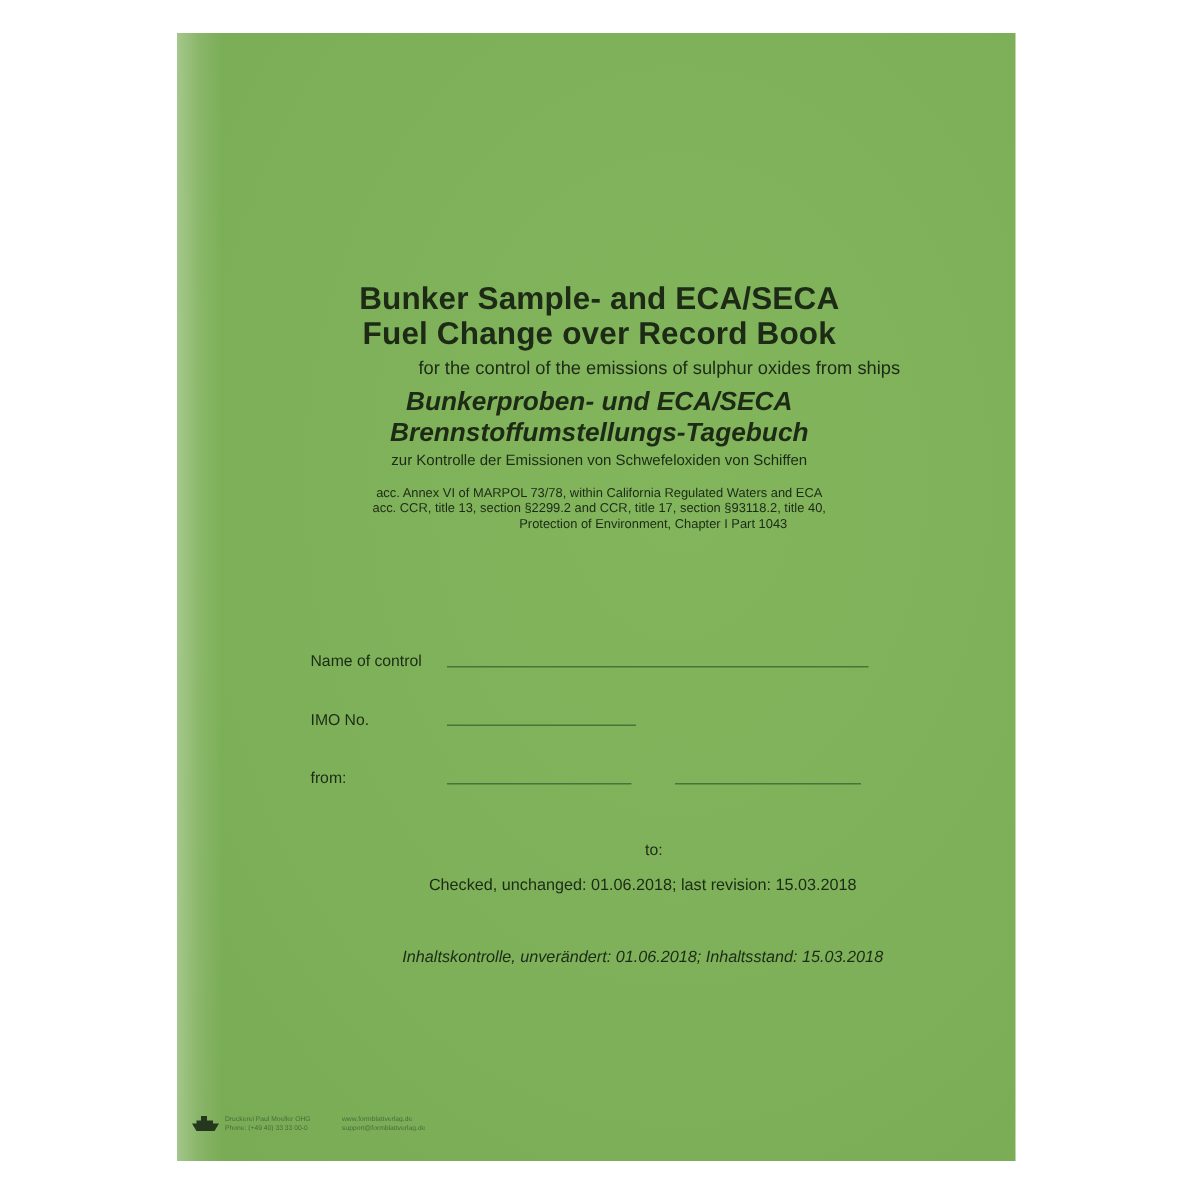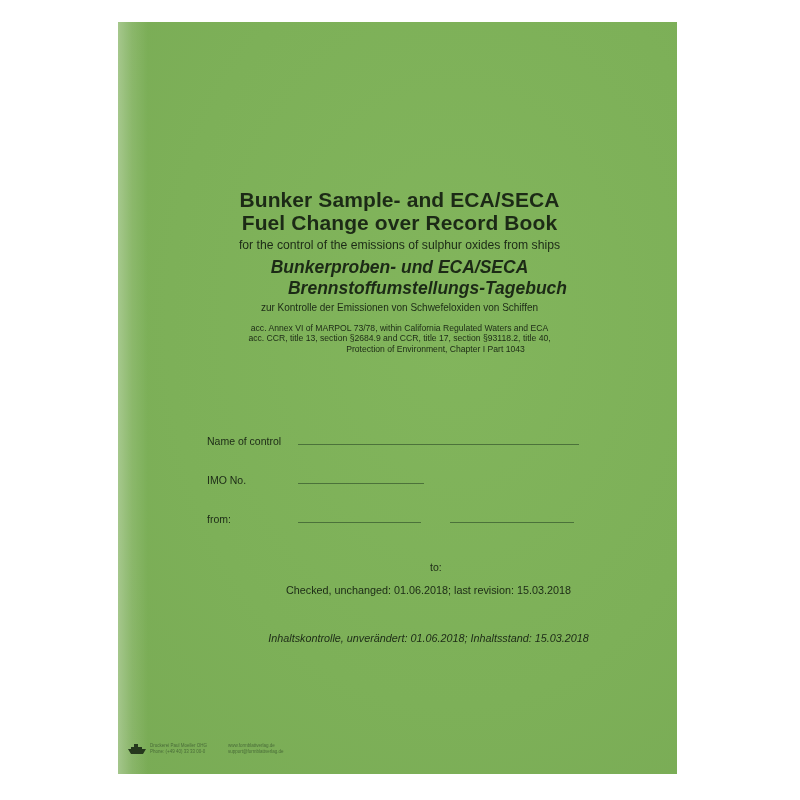--- a/index.html
+++ b/index.html
@@ -9,46 +9,46 @@
   }
   .book {
     position:absolute; left:118px; top:22px; width:559px; height:752px;
     background:
       linear-gradient(90deg, rgba(255,255,255,0.32) 0px, rgba(255,255,255,0.12) 14px, rgba(255,255,255,0) 30px),
       radial-gradient(ellipse at 60% 40%, #82b55c 0%, #7db058 60%, #79ab55 100%);
     color:#1c2a16;
   }
   .c { position:absolute; left:0; width:563px; text-align:center; white-space:nowrap; }
   .t1 { font-weight:bold; font-size:21px; line-height:23px; letter-spacing:0.1px; }
-  .sub { font-size:12.2px; line-height:14px; }
+  .sub { font-size:12.2px; line-height:14px;padding-left:40px; }
   .t2 { font-weight:bold; font-style:italic; font-size:17.5px; line-height:20px; }
   .sub2 { font-size:10px; line-height:12px; }
   .legal { font-size:8.6px; line-height:10.5px; }
   .lbl { position:absolute; font-size:10.5px; line-height:12px; }
   .line { position:absolute; height:1px; background:#3f6232; opacity:0.8; }
   .check { font-size:10.8px; line-height:14px;margin-left:29px; }
   .check.it { font-style:italic; }
   .footer { position:absolute; font-size:4.5px; line-height:6px; color:#3c5a30; opacity:0.8; white-space:nowrap; }
   .logo { position:absolute; left:9px; top:721px; width:20px; height:12px; }
 </style>
 </head>
 <body>
 
 <div class="book">
 
   <div class="c t1" style="top:166px;">Bunker Sample- and ECA/SECA</div>
   <div class="c t1" style="top:189px;">Fuel Change over Record Book</div>
   <div class="c sub" style="top:216px;">for the control of the emissions of sulphur oxides from ships</div>
 
   <div class="c t2" style="top:235px;">Bunkerproben- und ECA/SECA</div>
-  <div class="c t2" style="top:256px;padding-left:28px;">Brennstoffumstellungs-Tagebuch</div>
+  <div class="c t2" style="top:256px;">Brennstoffumstellungs-Tagebuch</div>
   <div class="c sub2" style="top:280px;">zur Kontrolle der Emissionen von Schwefeloxiden von Schiffen</div>
 
   <div class="c legal" style="top:301px;">acc. Annex VI of MARPOL 73/78, within California Regulated Waters and ECA</div>
-  <div class="c legal" style="top:311px;">acc. CCR, title 13, section §2684.9 and CCR, title 17, section §93118.2, title 40,</div>
+  <div class="c legal" style="top:311px;">acc. CCR, title 13, section §2299.2 and CCR, title 17, section §93118.2, title 40,</div>
   <div class="c legal" style="top:322px;margin-left:36px;">Protection of Environment, Chapter I Part 1043</div>
 
   <div class="lbl" style="left:89px; top:413px;">Name of control</div>
   <div class="line" style="left:180px; top:422px; width:281px;"></div>
 
   <div class="lbl" style="left:89px; top:452px;">IMO No.</div>
   <div class="line" style="left:180px; top:461px; width:126px;"></div>
 
   <div class="lbl" style="left:89px; top:491px;">from:</div>
   <div class="line" style="left:180px; top:500px; width:123px;"></div>

